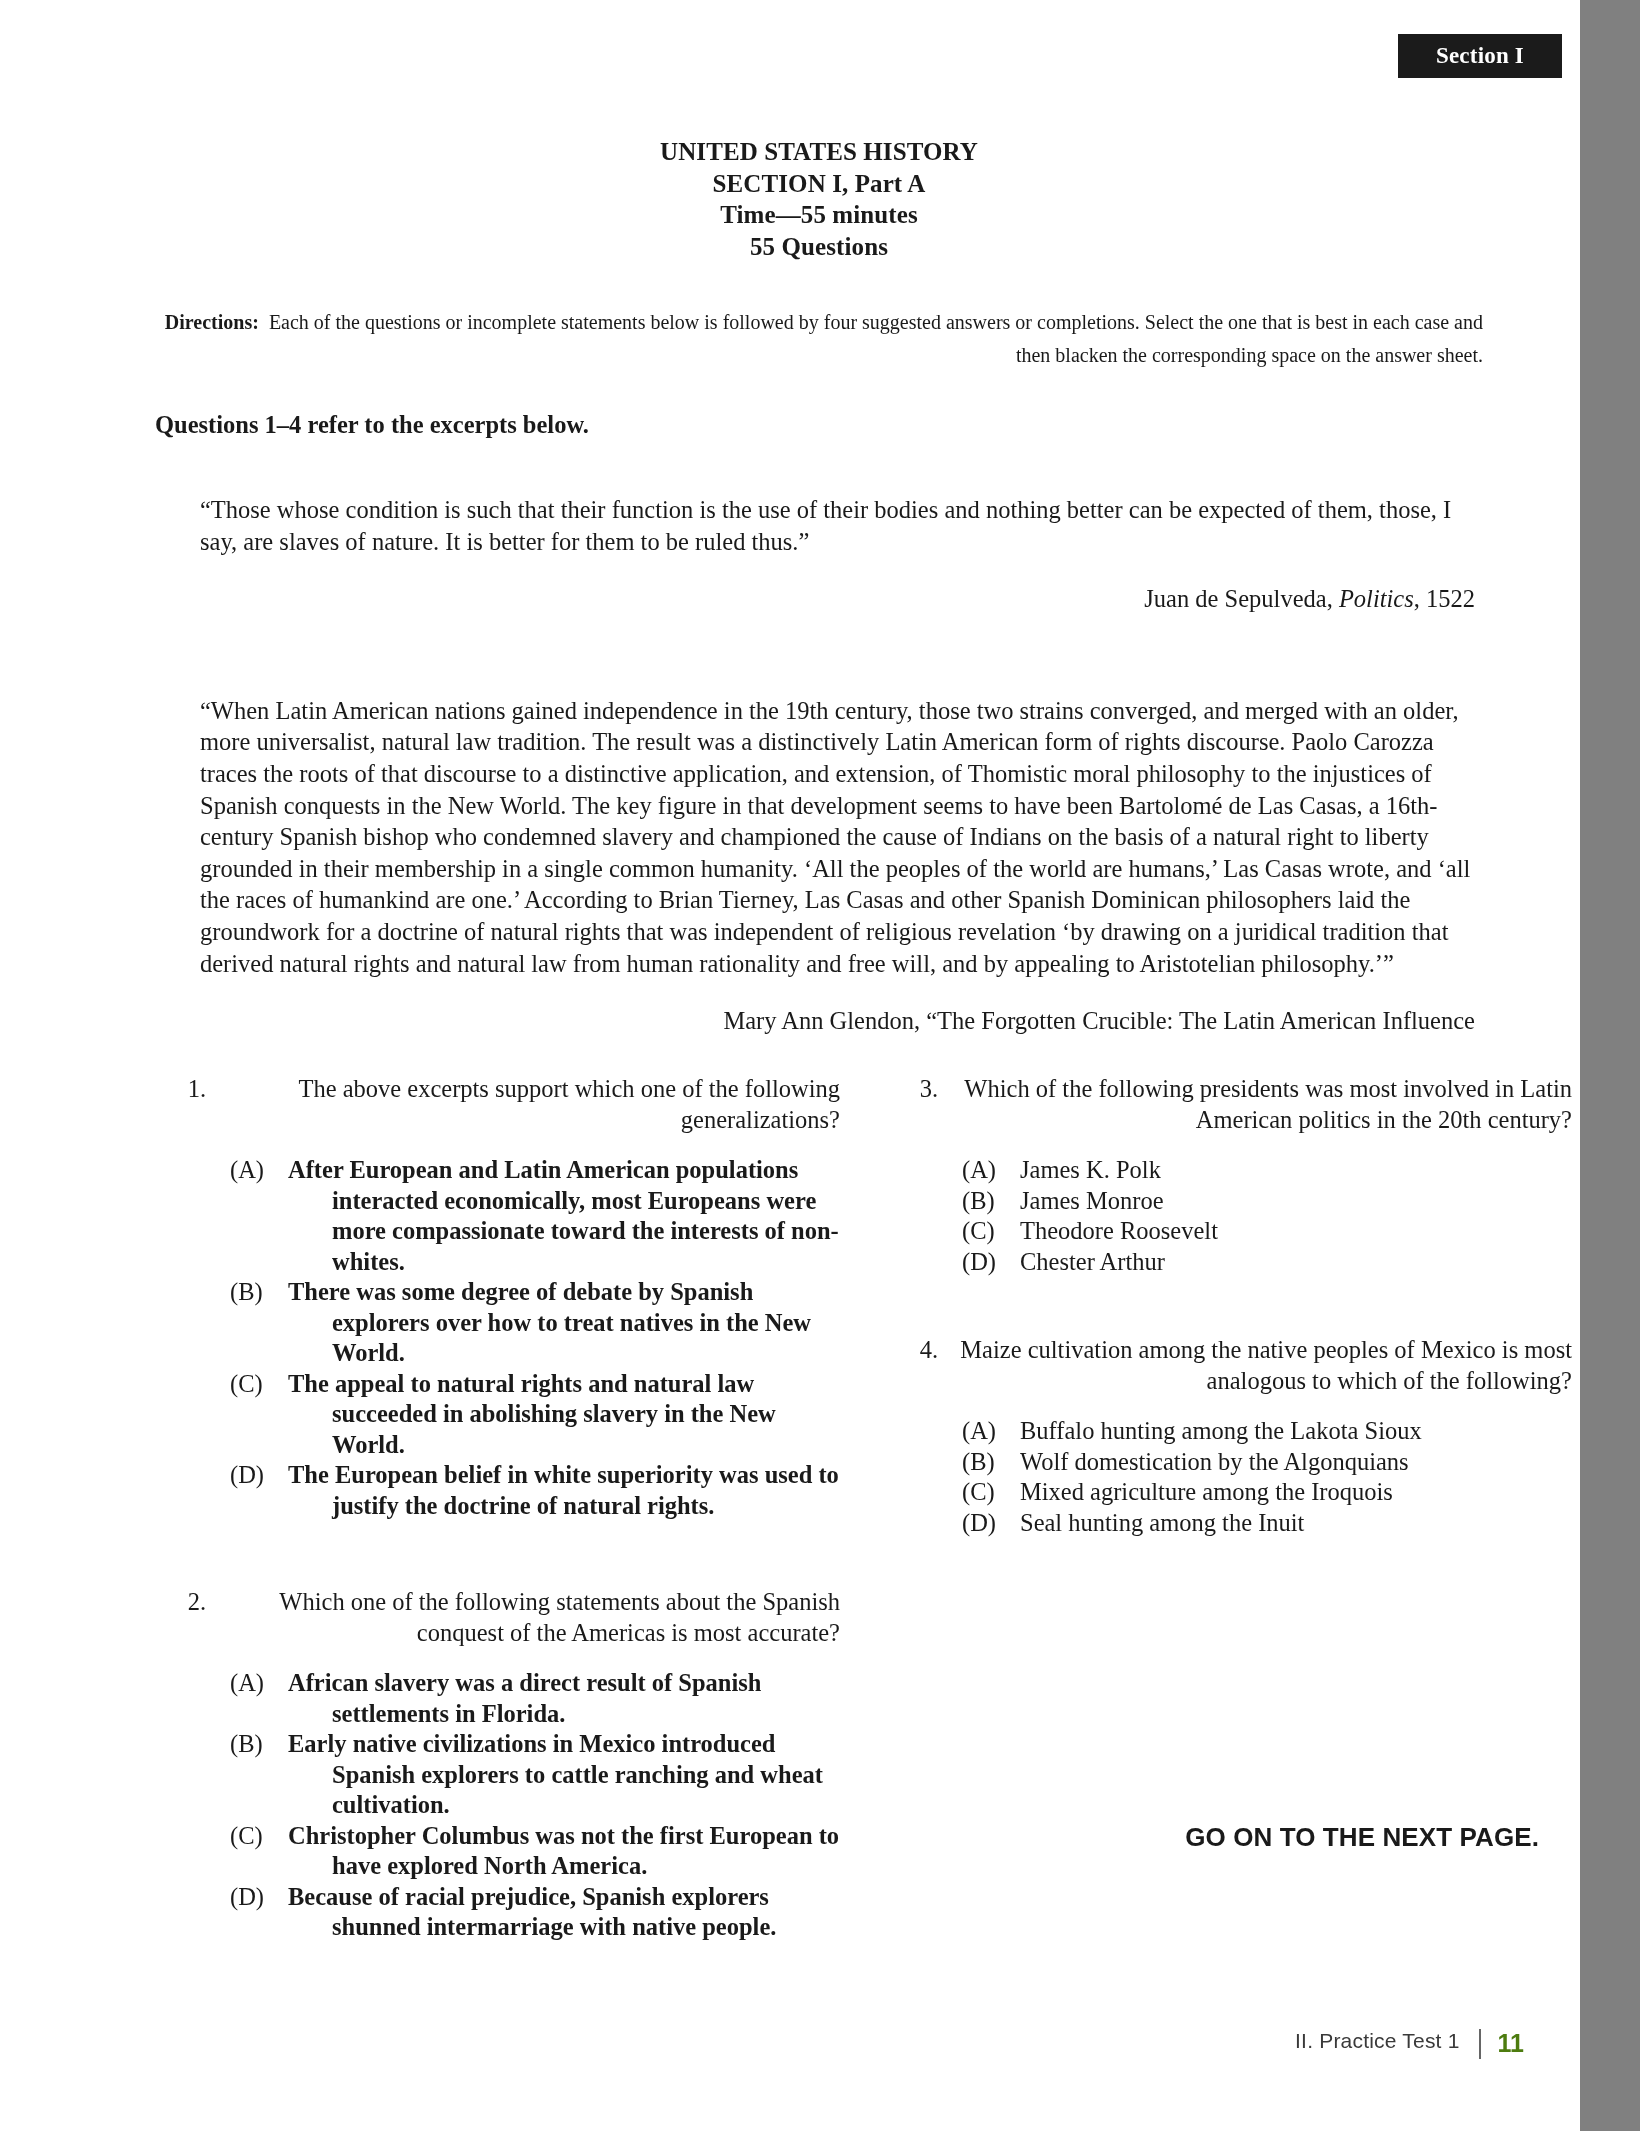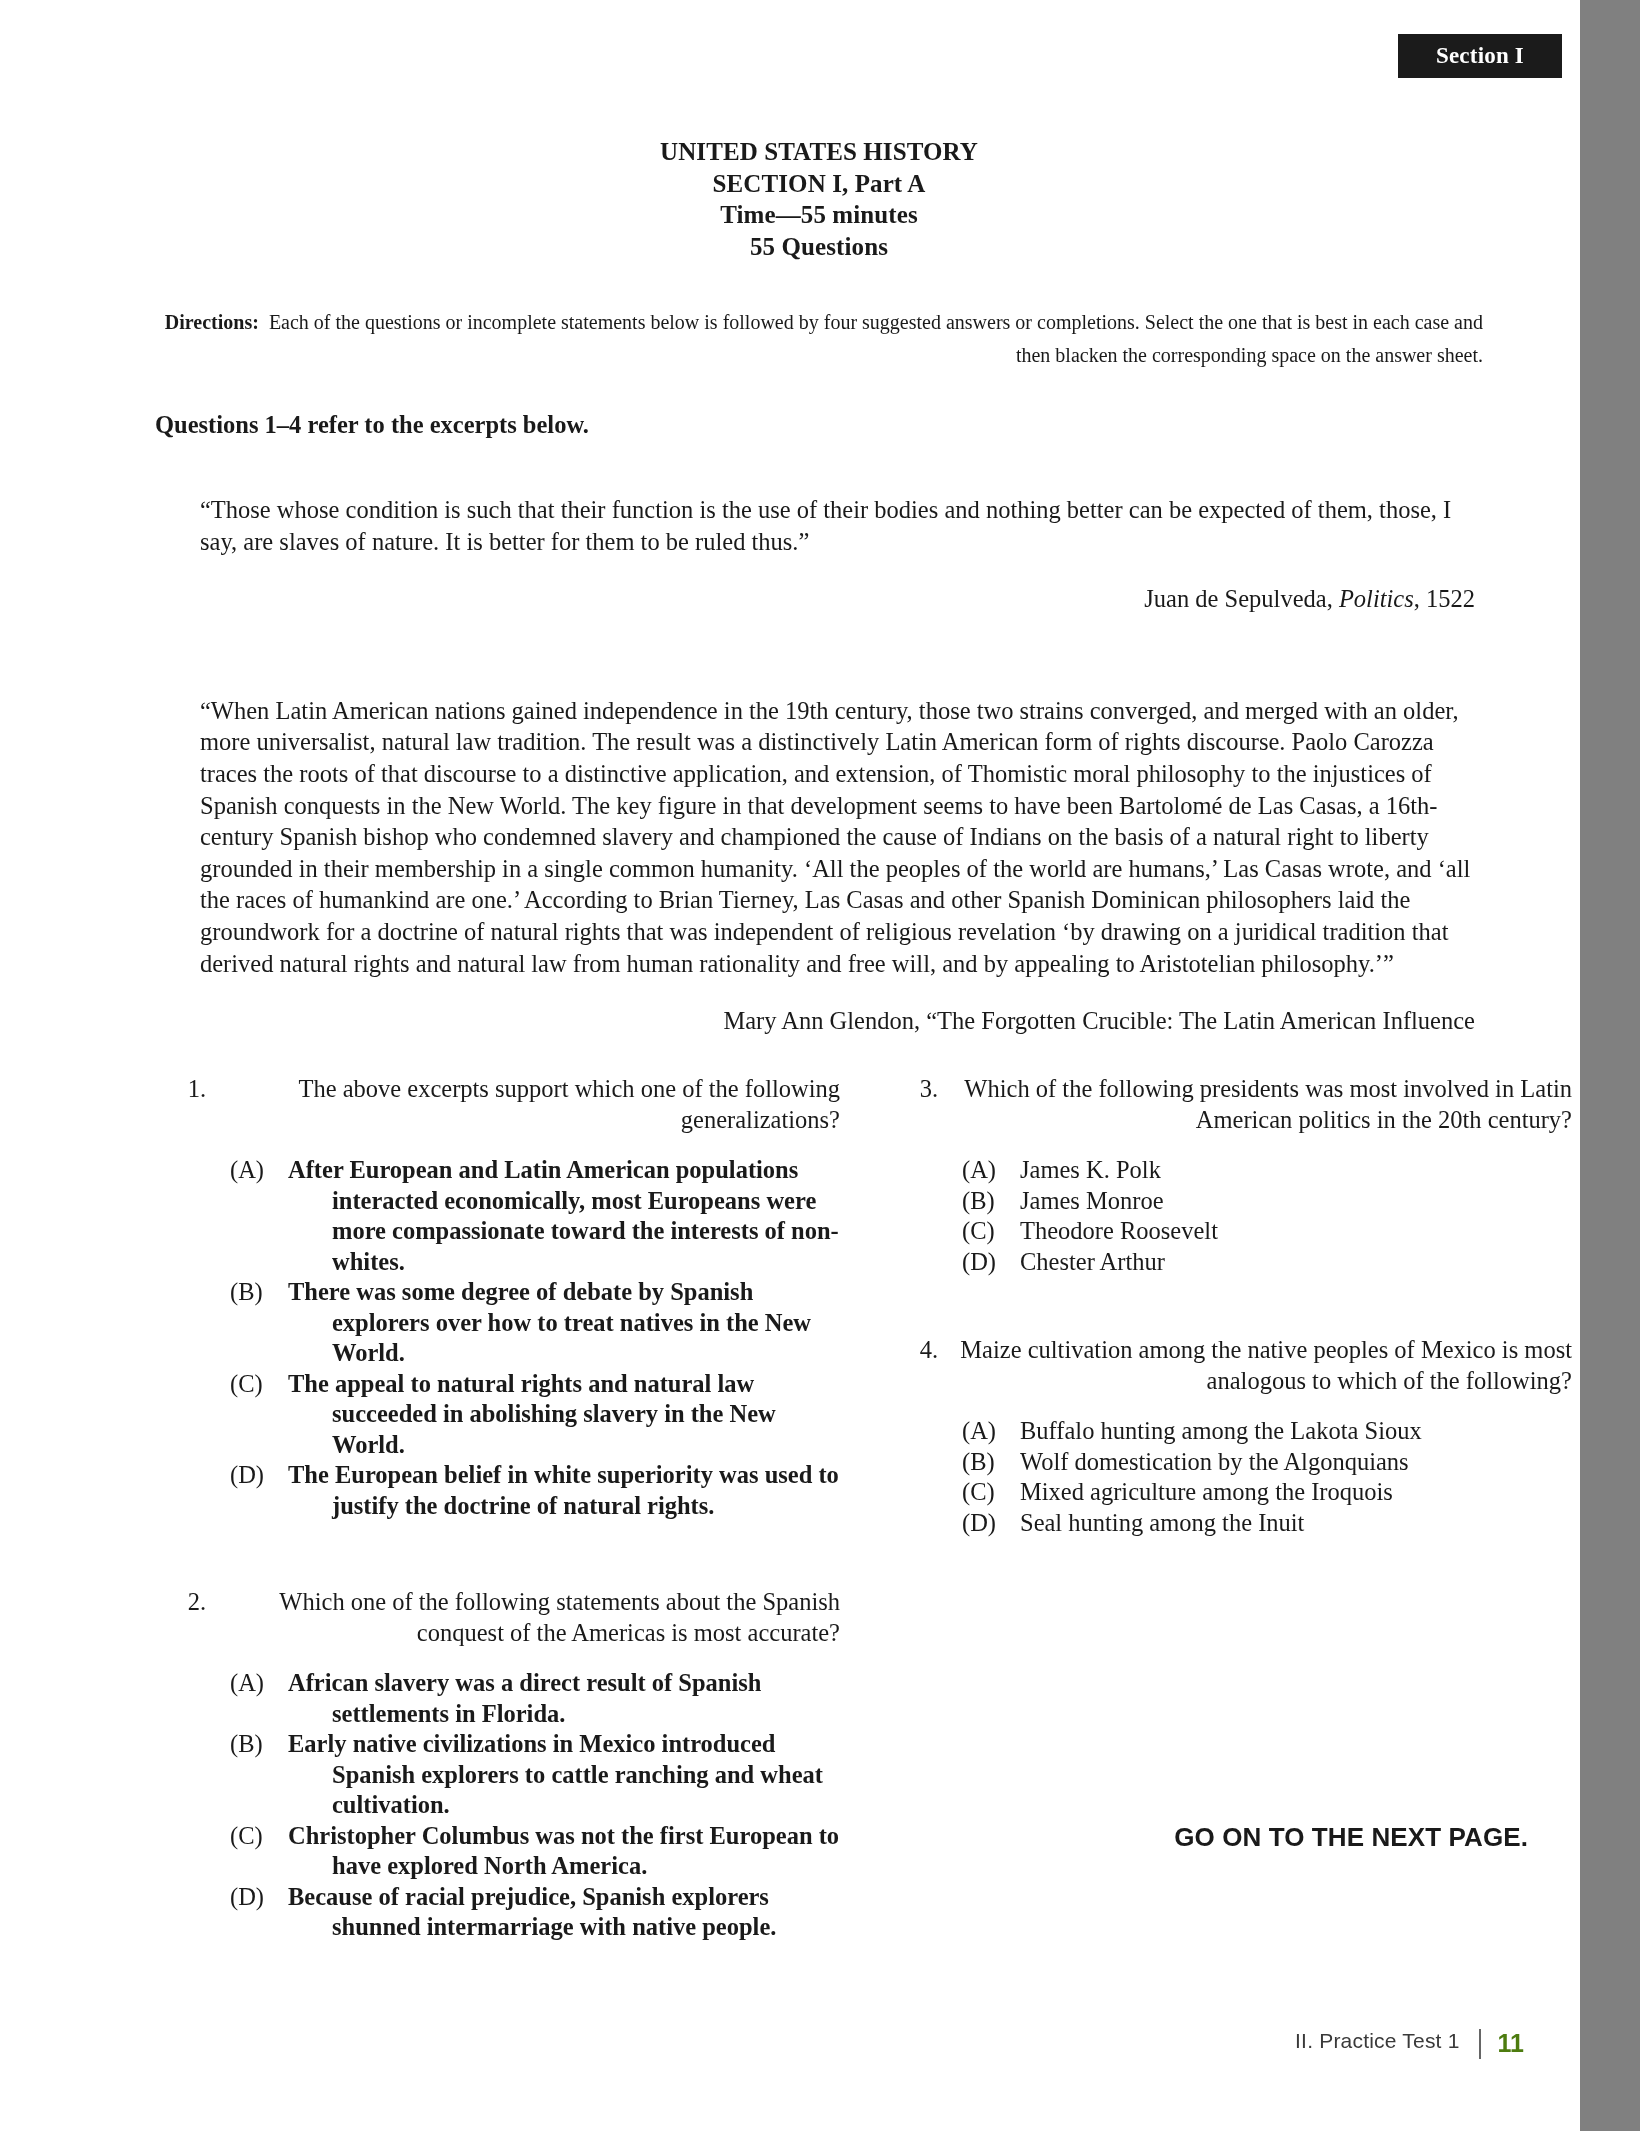--- a/index.html
+++ b/index.html
@@ -171,21 +171,21 @@
     font-weight: bold;
   }
 
   .q-gap { height: 66px; }
   .q-gap-sm { height: 58px; }
 
   
   .go-on {
     position: absolute;
     top: 1822px;
-    left: 4px;
+    left: 15px;
     width: 1524px;
     text-align: right;
     font-family: "Liberation Sans", sans-serif;
     font-weight: bold;
     font-size: 26px;
     letter-spacing: 0.1px;
   }
 
   
   .footer {

